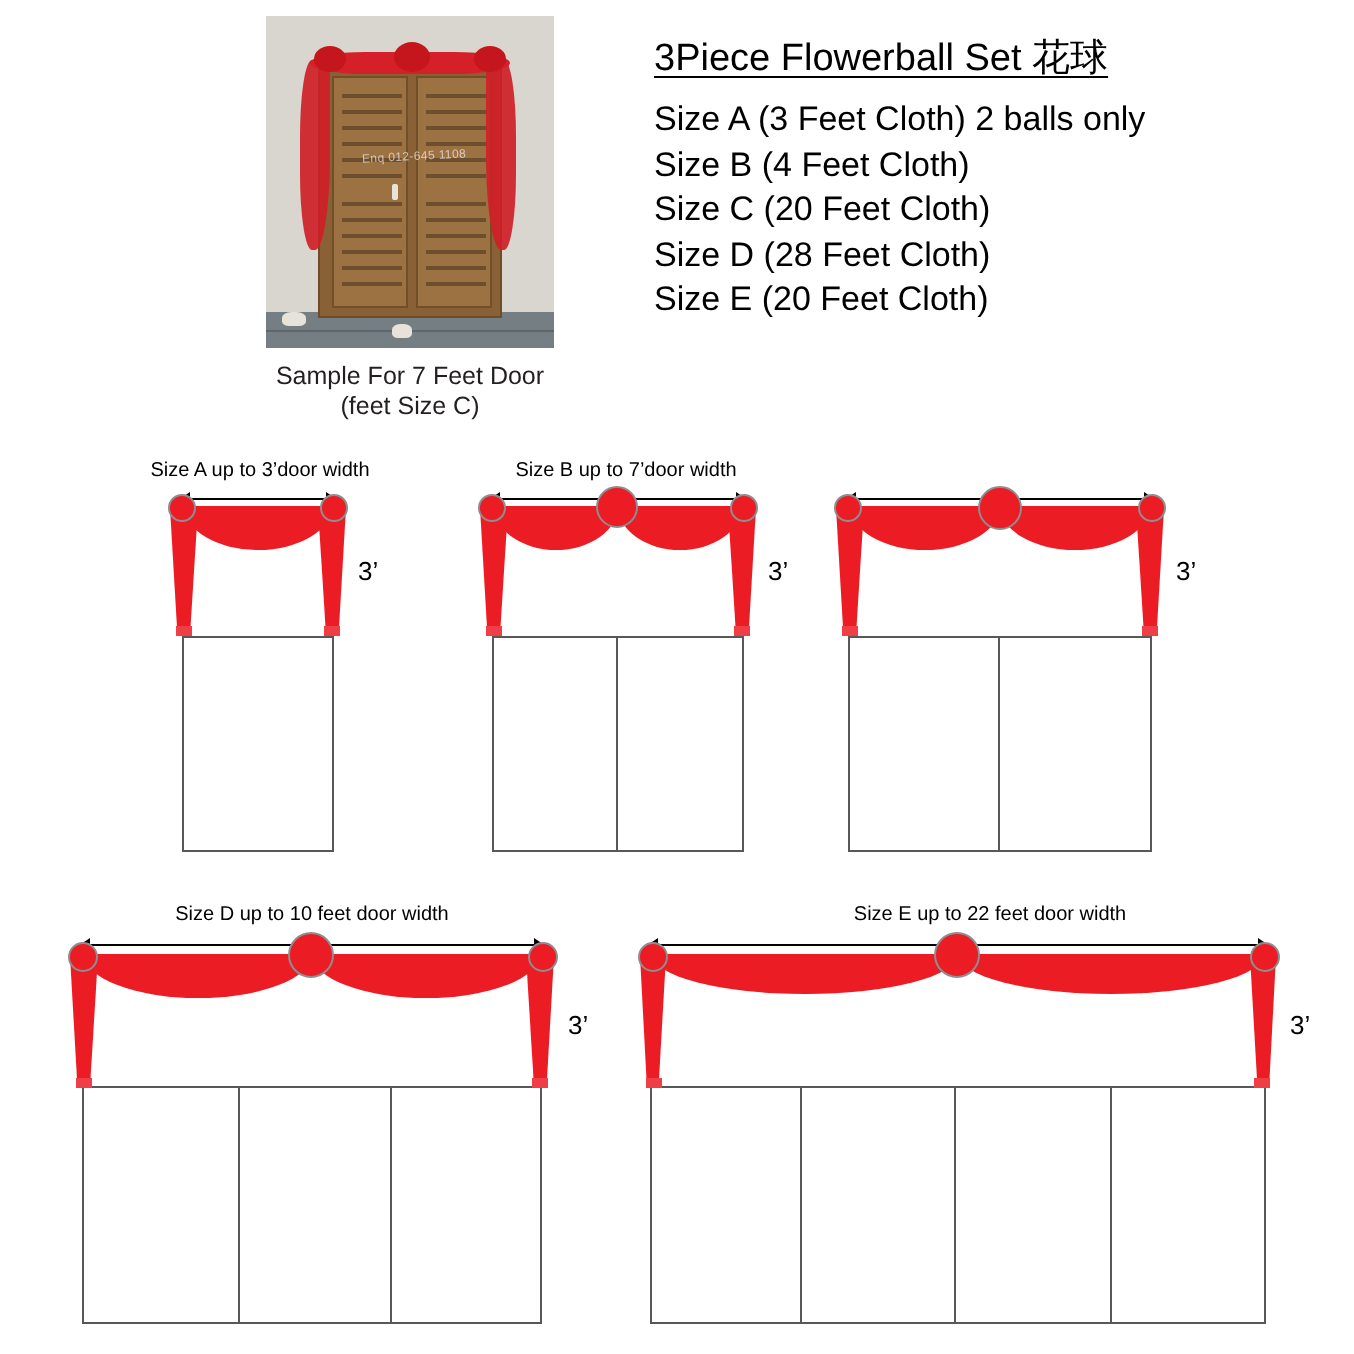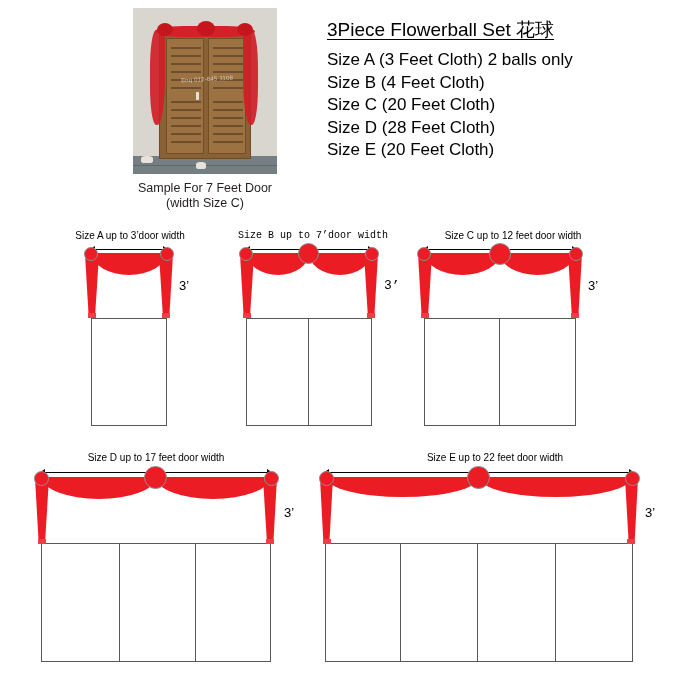--- a/index.html
+++ b/index.html
@@ -290,21 +290,21 @@
       <div class="ph-ball b2"></div>
       <div class="ph-ball b3"></div>
 
       <div class="ph-shoe s1"></div>
       <div class="ph-shoe s2"></div>
       <div class="ph-watermark">Enq 012-645 1108</div>
     </div>
 
     <div id="photo-caption">
       <div>Sample For 7 Feet Door</div>
-      <div>(width Size C)</div>
+      <div>(feet Size C)</div>
     </div>
   </div>
 
   <div id="spec-block">
     <div id="spec-title">3Piece Flowerball Set 花球</div>
     <div class="spec-line">Size A (3 Feet Cloth) 2 balls only</div>
     <div class="spec-line">Size B (4 Feet Cloth)</div>
     <div class="spec-line">Size C (20 Feet Cloth)</div>
     <div class="spec-line">Size D (28 Feet Cloth)</div>
     <div class="spec-line">Size E (20 Feet Cloth)</div>
@@ -322,21 +322,21 @@
   <div class="dg-swag" style="left:50px; top:25px; width:74px; height:22px;"></div>
   <div class="dg-tail left" style="left:43px; top:26px; width:14px; height:62px;"></div>
   <div class="dg-tail right" style="left:117px; top:26px; width:14px; height:62px;"></div>
   <div class="dg-fringe" style="left:46px; top:85px; width:8px; height:5px;"></div>
   <div class="dg-fringe" style="left:120px; top:85px; width:8px; height:5px;"></div>
   <div class="dg-ball" style="left:42px; top:19px; width:14px; height:14px;"></div>
   <div class="dg-ball" style="left:118px; top:19px; width:14px; height:14px;"></div>
   <div class="dg-feet" style="left:137px; top:50px;">3’</div>
 </div>
 
-<div class="diagram" id="dg-b" style="left:218px; top:228px; width:190px; height:200px;font-family:Liberation Mono, monospace;">
+<div class="diagram" id="dg-b" style="left:218px; top:228px; width:190px; height:200px;">
   <div class="dg-label">Size B up to 7’door width</div>
   <div class="dg-arrow" style="left:26px; top:17px; width:130px;">
     <div class="head l"></div>
       <div class="shaft"></div>
       <div class="head r"></div>
   </div>
   <div class="dg-door" style="left:28px; top:90px; width:126px; height:108px;"></div>
   <div class="dg-divider" style="left:90px; top:90px; height:108px;"></div>
   <div class="dg-swag" style="left:29px; top:25px; width:62px; height:22px;"></div>
   <div class="dg-swag" style="left:91px; top:25px; width:62px; height:22px;"></div>
@@ -344,42 +344,41 @@
   <div class="dg-tail right" style="left:146px; top:26px; width:14px; height:62px;"></div>
   <div class="dg-fringe" style="left:25px; top:85px; width:8px; height:5px;"></div>
   <div class="dg-fringe" style="left:149px; top:85px; width:8px; height:5px;"></div>
   <div class="dg-ball" style="left:21px; top:19px; width:14px; height:14px;"></div>
   <div class="dg-ball" style="left:80px; top:15px; width:21px; height:21px;"></div>
   <div class="dg-ball" style="left:147px; top:19px; width:14px; height:14px;"></div>
   <div class="dg-feet" style="left:166px; top:50px;">3’</div>
 </div>
 
 <div class="diagram" id="dg-c" style="left:400px; top:228px; width:226px; height:200px;">
-  <div class="dg-label">Size C up to 12 feet door width</div>
   <div class="dg-arrow" style="left:22px; top:17px; width:156px;">
     <div class="head l"></div>
       <div class="shaft"></div>
       <div class="head r"></div>
   </div>
   <div class="dg-door" style="left:24px; top:90px; width:152px; height:108px;"></div>
   <div class="dg-divider" style="left:99px; top:90px; height:108px;"></div>
   <div class="dg-swag" style="left:25px; top:25px; width:75px; height:22px;"></div>
   <div class="dg-swag" style="left:100px; top:25px; width:75px; height:22px;"></div>
   <div class="dg-tail left" style="left:18px; top:26px; width:14px; height:62px;"></div>
   <div class="dg-tail right" style="left:168px; top:26px; width:14px; height:62px;"></div>
   <div class="dg-fringe" style="left:21px; top:85px; width:8px; height:5px;"></div>
   <div class="dg-fringe" style="left:171px; top:85px; width:8px; height:5px;"></div>
   <div class="dg-ball" style="left:17px; top:19px; width:14px; height:14px;"></div>
   <div class="dg-ball" style="left:89px; top:15px; width:22px; height:22px;"></div>
   <div class="dg-ball" style="left:169px; top:19px; width:14px; height:14px;"></div>
   <div class="dg-feet" style="left:188px; top:50px;">3’</div>
 </div>
 
 <div class="diagram" id="dg-d" style="left:26px; top:450px; width:262px; height:222px;">
-  <div class="dg-label" style="left:130px;">Size D up to 17 feet door width</div>
+  <div class="dg-label" style="left:130px;">Size D up to 10 feet door width</div>
   <div class="dg-arrow" style="left:13px; top:18px; width:234px;">
     <div class="head l"></div>
       <div class="shaft"></div>
       <div class="head r"></div>
   </div>
   <div class="dg-door" style="left:15px; top:93px; width:230px; height:119px;"></div>
   <div class="dg-divider" style="left:93px; top:93px; height:119px;"></div>
   <div class="dg-divider" style="left:169px; top:93px; height:119px;"></div>
   <div class="dg-swag" style="left:16px; top:27px; width:114px; height:22px;"></div>
   <div class="dg-swag" style="left:130px; top:27px; width:114px; height:22px;"></div>

